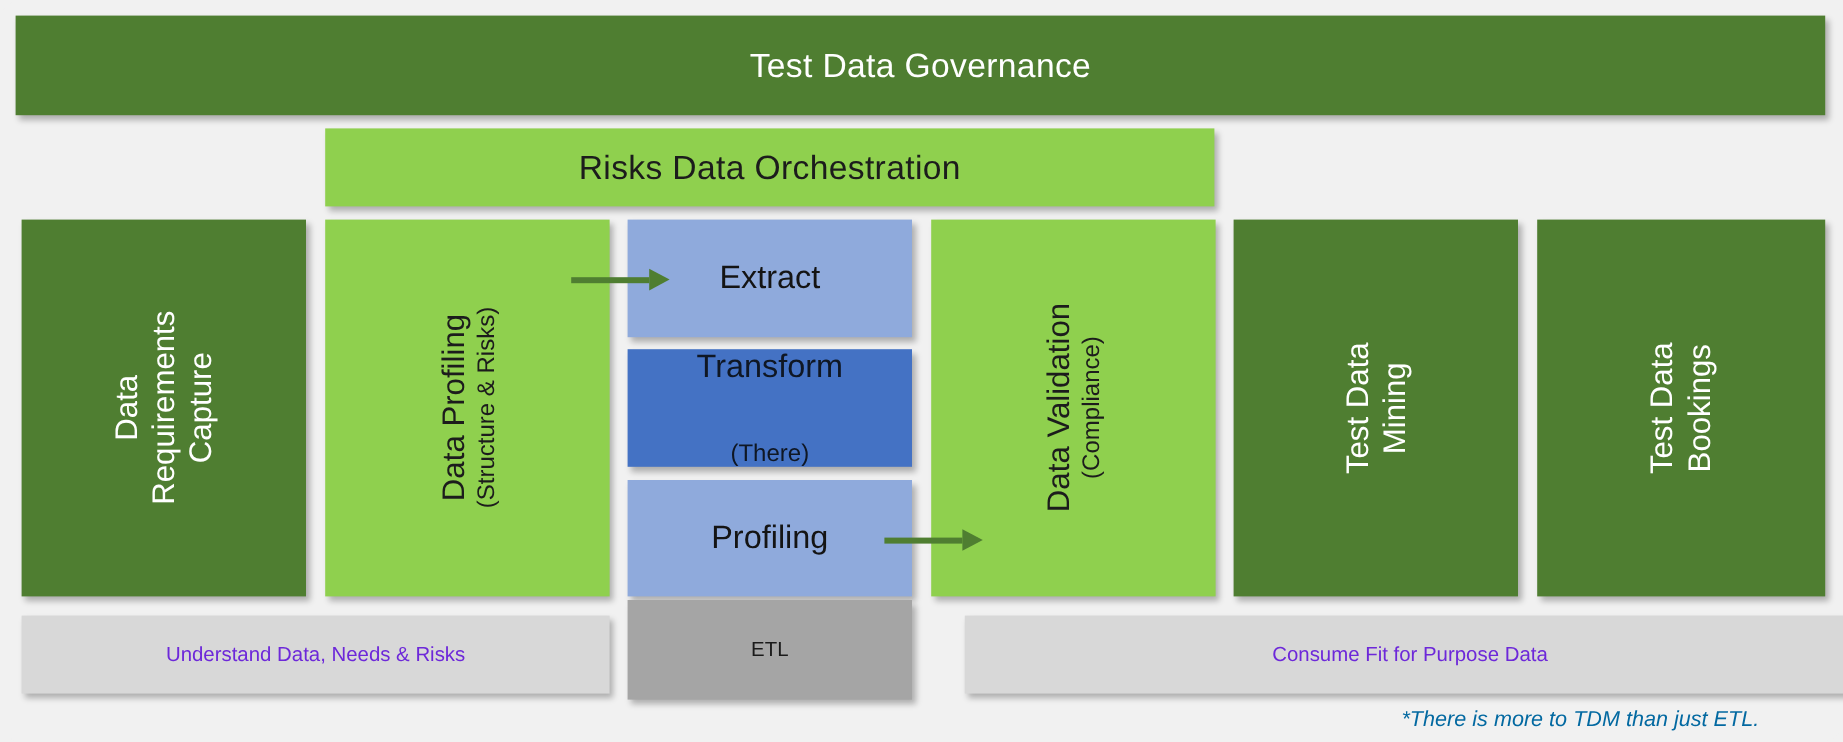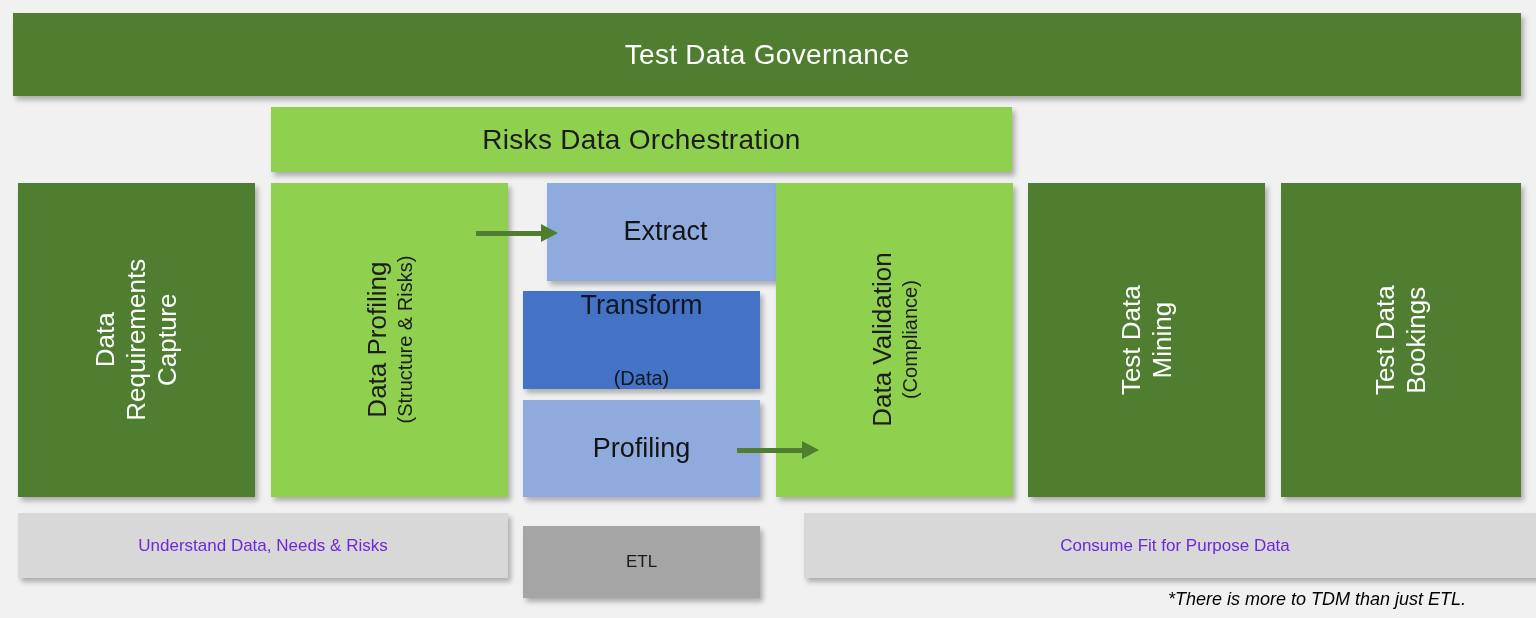--- a/index.html
+++ b/index.html
@@ -67,21 +67,21 @@
     border-bottom: 9px solid transparent;
     border-left: 17px solid #4f7e31;
   }
 
   .footnote {
     position: absolute;
     top: 589px;
     right: 70px;
     font-size: 18px;
     font-style: italic;
-    color: #000000;
+    color: #0369a1;
     text-align: right;
   }
 </style>
 </head>
 <body>
 
 <div id="canvas">
 
   <div class="box dark-green" style="left:13px; top:13px; width:1508px; height:83px;">
     <span class="banner-text">Test Data Governance</span>
@@ -99,27 +99,27 @@
     </div>
   </div>
 
   <div class="box light-green" style="left:271px; top:183px; width:237px; height:314px;">
     <div class="vtext">
       <div class="main">Data Profiling</div>
       <div class="sub">(Structure &amp; Risks)</div>
     </div>
   </div>
 
-  <div class="box light-blue etl-box" style="left:523px; top:183px; width:237px; height:98px;margin-left:24px;">
+  <div class="box light-blue etl-box" style="left:523px; top:183px; width:237px; height:98px;">
     <div class="main">Extract</div>
   </div>
 
   <div class="box medium-blue etl-box" style="left:523px; top:291px; width:237px; height:98px;">
     <div class="main">Transform</div>
-    <div class="sub">(Data)</div>
+    <div class="sub">(There)</div>
   </div>
 
   <div class="box light-blue etl-box" style="left:523px; top:400px; width:237px; height:97px;">
     <div class="main">Profiling</div>
   </div>
 
   <div class="box light-green" style="left:776px; top:183px; width:237px; height:314px;">
     <div class="vtext">
       <div class="main">Data Validation</div>
       <div class="sub">(Compliance)</div>
@@ -147,21 +147,21 @@
 
   <div class="arrow" style="left:737px; top:441px; width:82px;">
     <div class="shaft" style="width:65px;"></div>
     <div class="head"></div>
   </div>
 
   <div class="box light-gray" style="left:18px; top:513px; width:490px; height:65px;">
     <span class="gray-label">Understand Data, Needs &amp; Risks</span>
   </div>
 
-  <div class="box medium-gray" style="left:523px; top:526px; width:237px; height:72px;">
+  <div class="box medium-gray" style="left:523px; top:500px; width:237px; height:83px;">
     <span class="gray-label">ETL</span>
   </div>
 
   <div class="box light-gray" style="left:804px; top:513px; width:742px; height:65px;">
     <span class="gray-label">Consume Fit for Purpose Data</span>
   </div>
 
   <div class="footnote">*There is more to TDM than just ETL.</div>
 
 </div>

